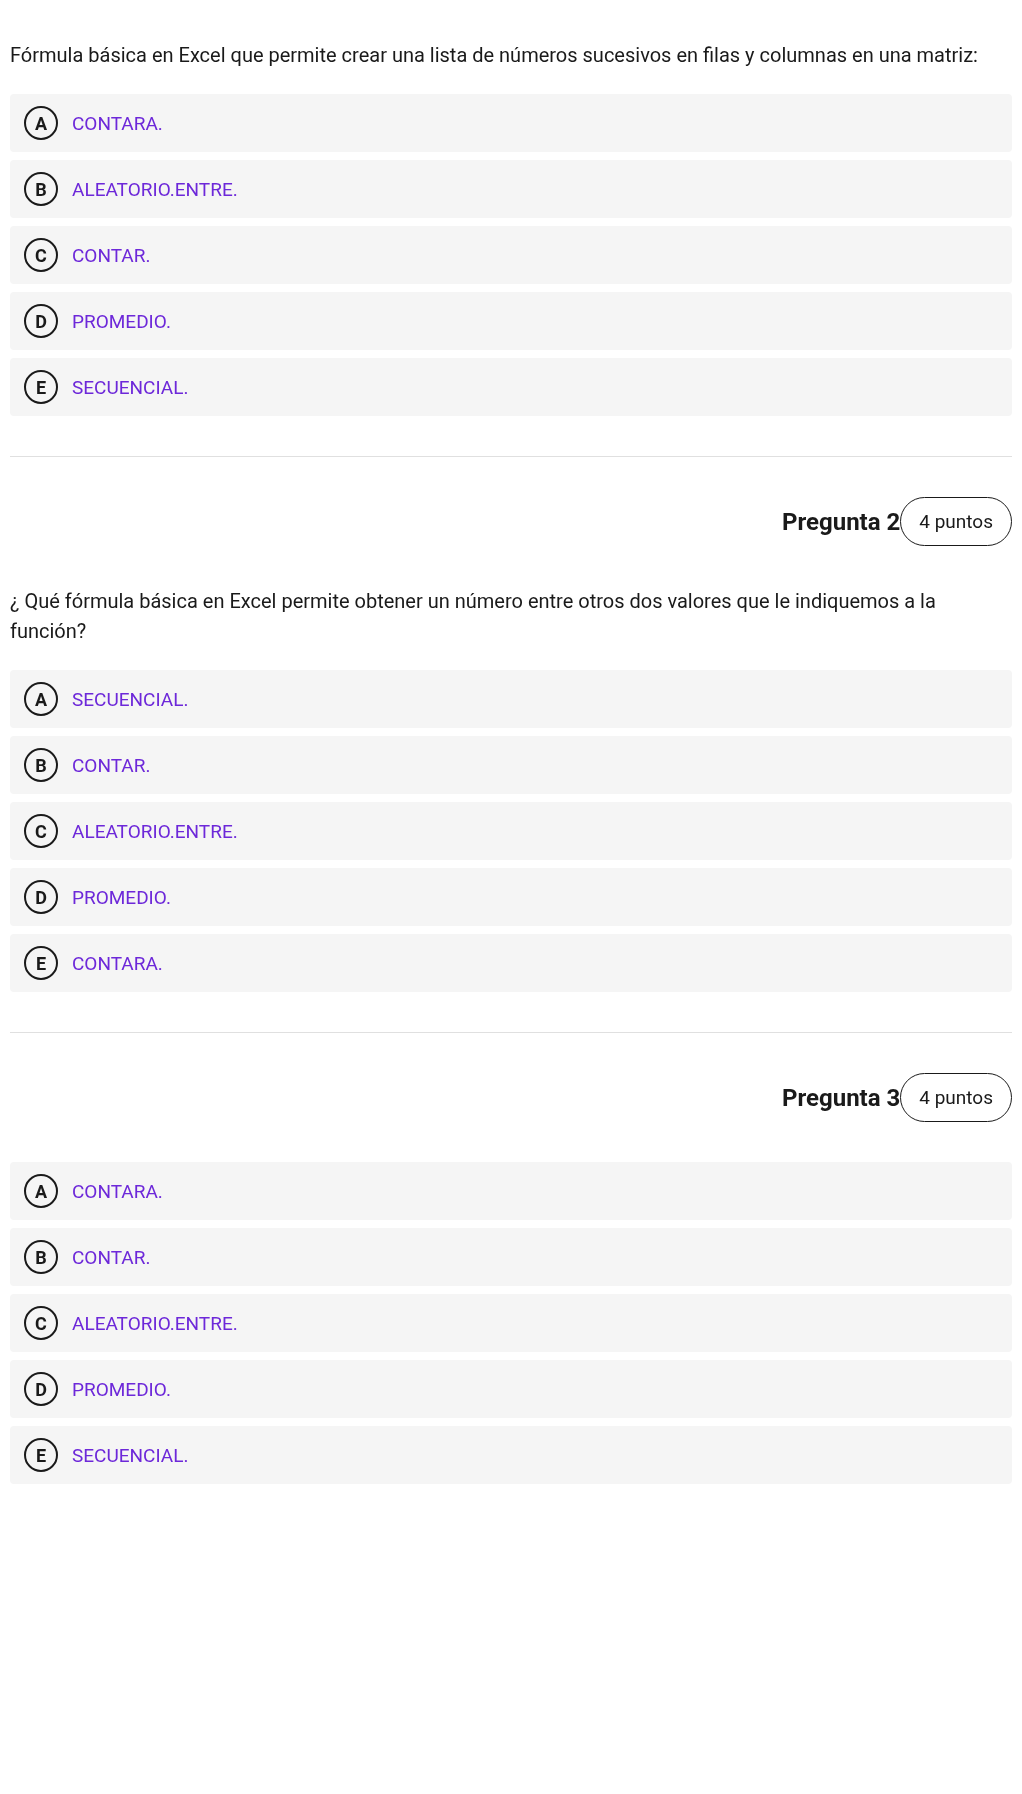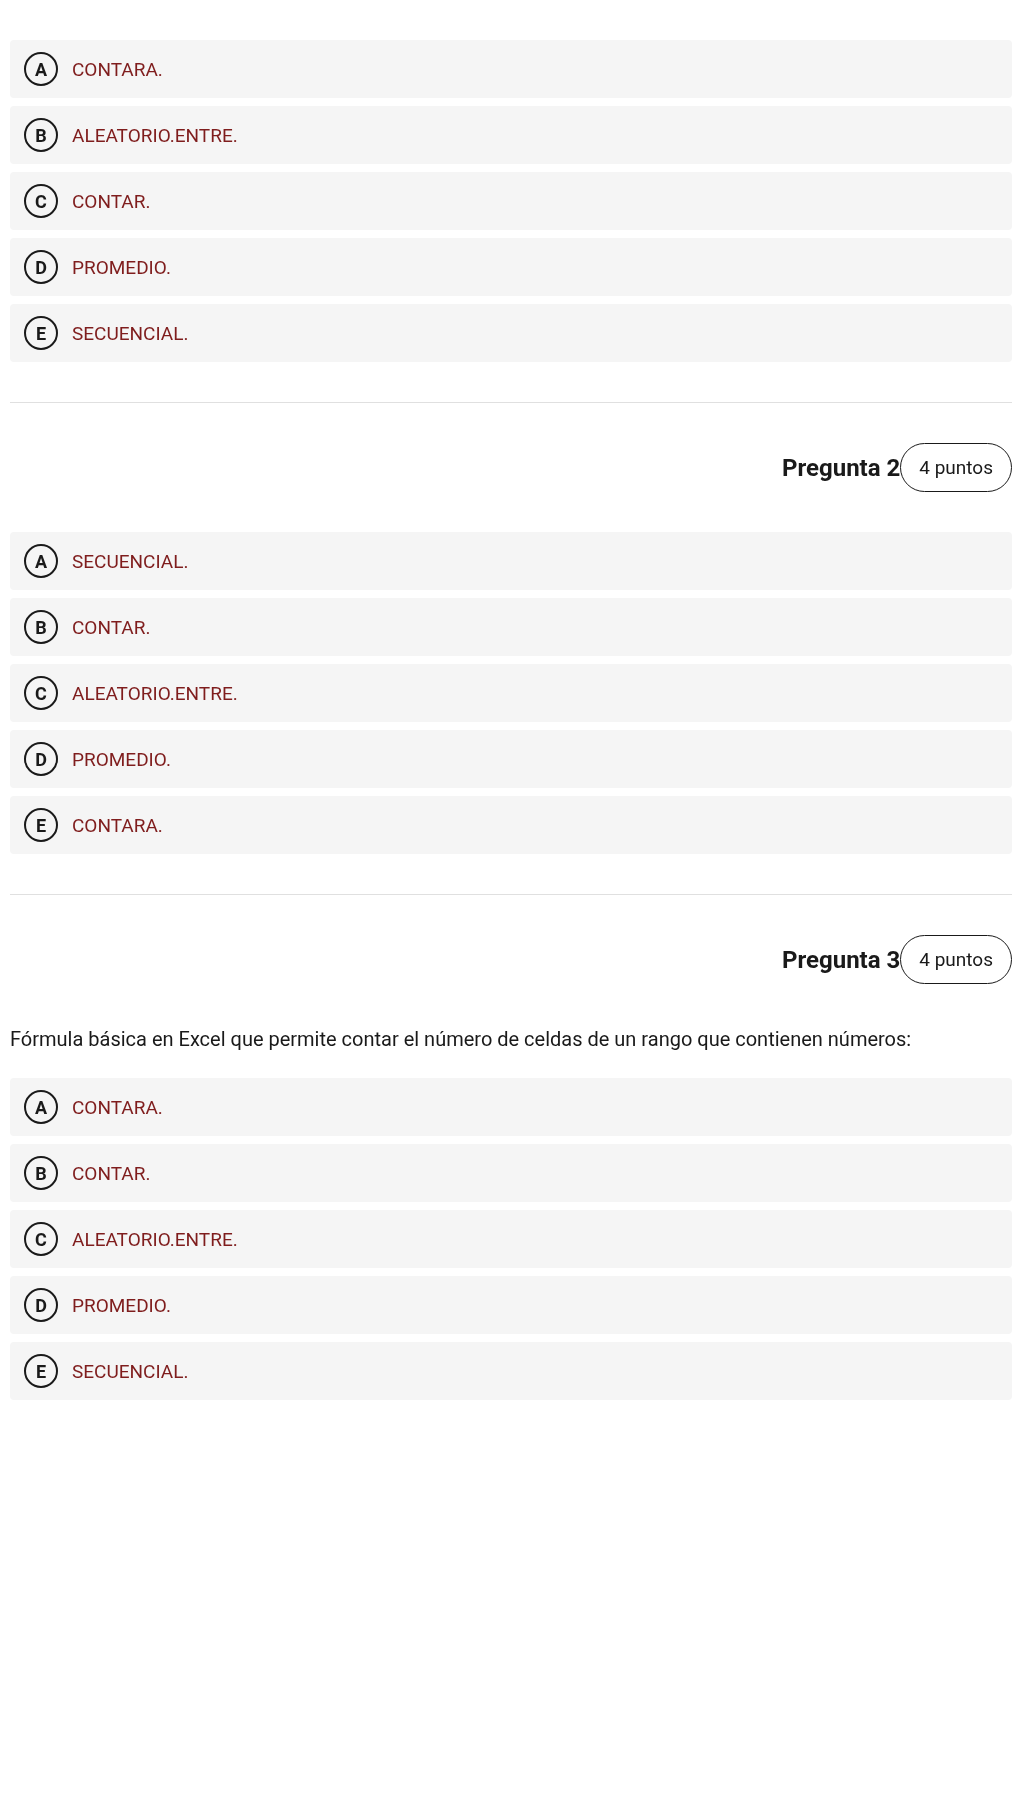--- a/index.html
+++ b/index.html
@@ -71,31 +71,32 @@
       display: flex;
       align-items: center;
       justify-content: center;
       font-weight: 700;
       font-size: 18px;
       margin-right: 14px;
       color: #1a1a1a;
     }
     .option-text {
       font-size: 19px;
-      color: #7f1d1d;
+      color: #6d28d9;
     }
     .first-question {
       padding-top: 30px;
     }
   </style>
 </head>
 <body>
 
 <div id="quiz-container">
     <div class="question-block first-question">
+      <div class="question-text">Fórmula básica en Excel que permite crear una lista de números sucesivos en filas y columnas en una matriz:</div>
       <div class="options">
         <div class="option">
           <div class="option-letter">A</div>
           <div class="option-text">CONTARA.</div>
         </div>
         <div class="option">
           <div class="option-letter">B</div>
           <div class="option-text">ALEATORIO.ENTRE.</div>
         </div>
         <div class="option">
@@ -110,20 +111,21 @@
           <div class="option-letter">E</div>
           <div class="option-text">SECUENCIAL.</div>
         </div>
       </div>
     </div>
     <div class="question-block">
       <div class="question-header">
         <div class="question-title">Pregunta 2</div>
         <div class="points-badge">4 puntos</div>
       </div>
+      <div class="question-text">¿ Qué fórmula básica en Excel permite obtener un número entre otros dos valores que le indiquemos a la función?</div>
       <div class="options">
         <div class="option">
           <div class="option-letter">A</div>
           <div class="option-text">SECUENCIAL.</div>
         </div>
         <div class="option">
           <div class="option-letter">B</div>
           <div class="option-text">CONTAR.</div>
         </div>
         <div class="option">
@@ -138,21 +140,20 @@
           <div class="option-letter">E</div>
           <div class="option-text">CONTARA.</div>
         </div>
       </div>
     </div>
     <div class="question-block">
       <div class="question-header">
         <div class="question-title">Pregunta 3</div>
         <div class="points-badge">4 puntos</div>
       </div>
-      <div class="question-text">Fórmula básica en Excel que permite contar el número de celdas de un rango que contienen números:</div>
       <div class="options">
         <div class="option">
           <div class="option-letter">A</div>
           <div class="option-text">CONTARA.</div>
         </div>
         <div class="option">
           <div class="option-letter">B</div>
           <div class="option-text">CONTAR.</div>
         </div>
         <div class="option">

